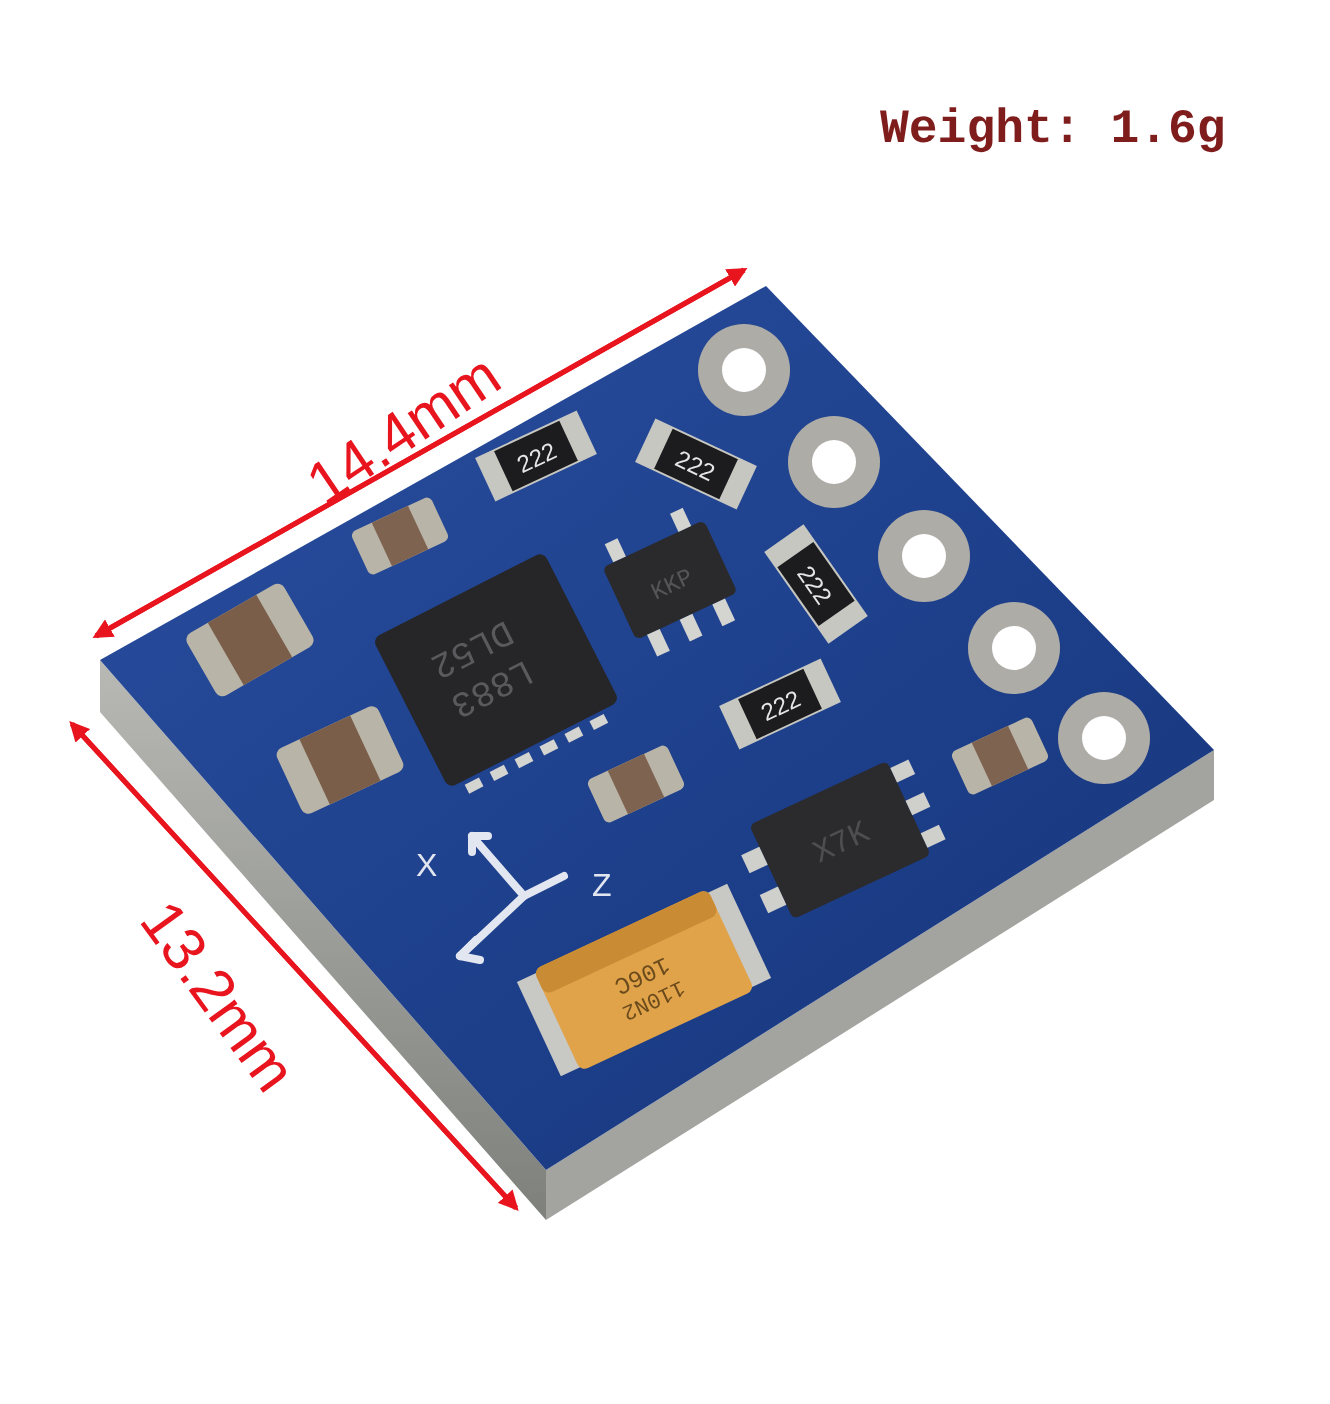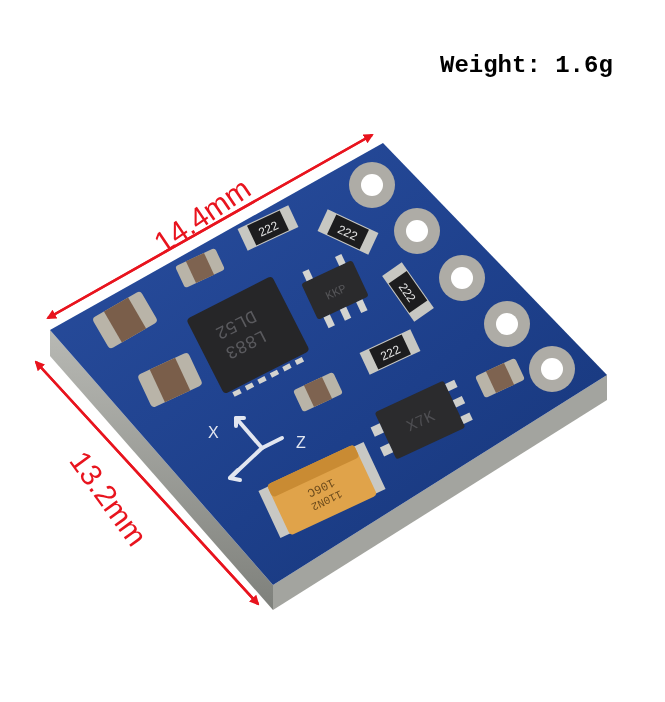--- a/index.html
+++ b/index.html
@@ -1,17 +1,17 @@
 <!DOCTYPE html>
 <html><head>
 <meta charset="utf-8">
 <style>
   html,body{margin:0;padding:0;background:#ffffff;}
   body{width:665px;height:702px;position:relative;overflow:hidden;font-family:"Liberation Sans",sans-serif;}
-  .weight{position:absolute;left:440px;top:52px;color:#000000;font-family:"Liberation Mono","DejaVu Sans Mono",monospace;font-size:24px;font-weight:bold;letter-spacing:0px;white-space:nowrap;}
+  .weight{position:absolute;left:440px;top:52px;color:#7f1d1d;font-family:"Liberation Mono","DejaVu Sans Mono",monospace;font-size:24px;font-weight:bold;letter-spacing:0px;white-space:nowrap;}
   .dim{position:absolute;color:#e8141e;font-family:"Liberation Sans",sans-serif;font-size:30px;white-space:nowrap;transform-origin:0 0;}
   .dim-w{left:148px;top:232px;transform:rotate(-34deg);}
   .dim-h{left:90px;top:445px;transform:rotate(54deg);}
   svg{position:absolute;left:0;top:0;}
 </style>
 </head>
 <body>
 
 <div class="weight">Weight: 1.6g</div>
 

